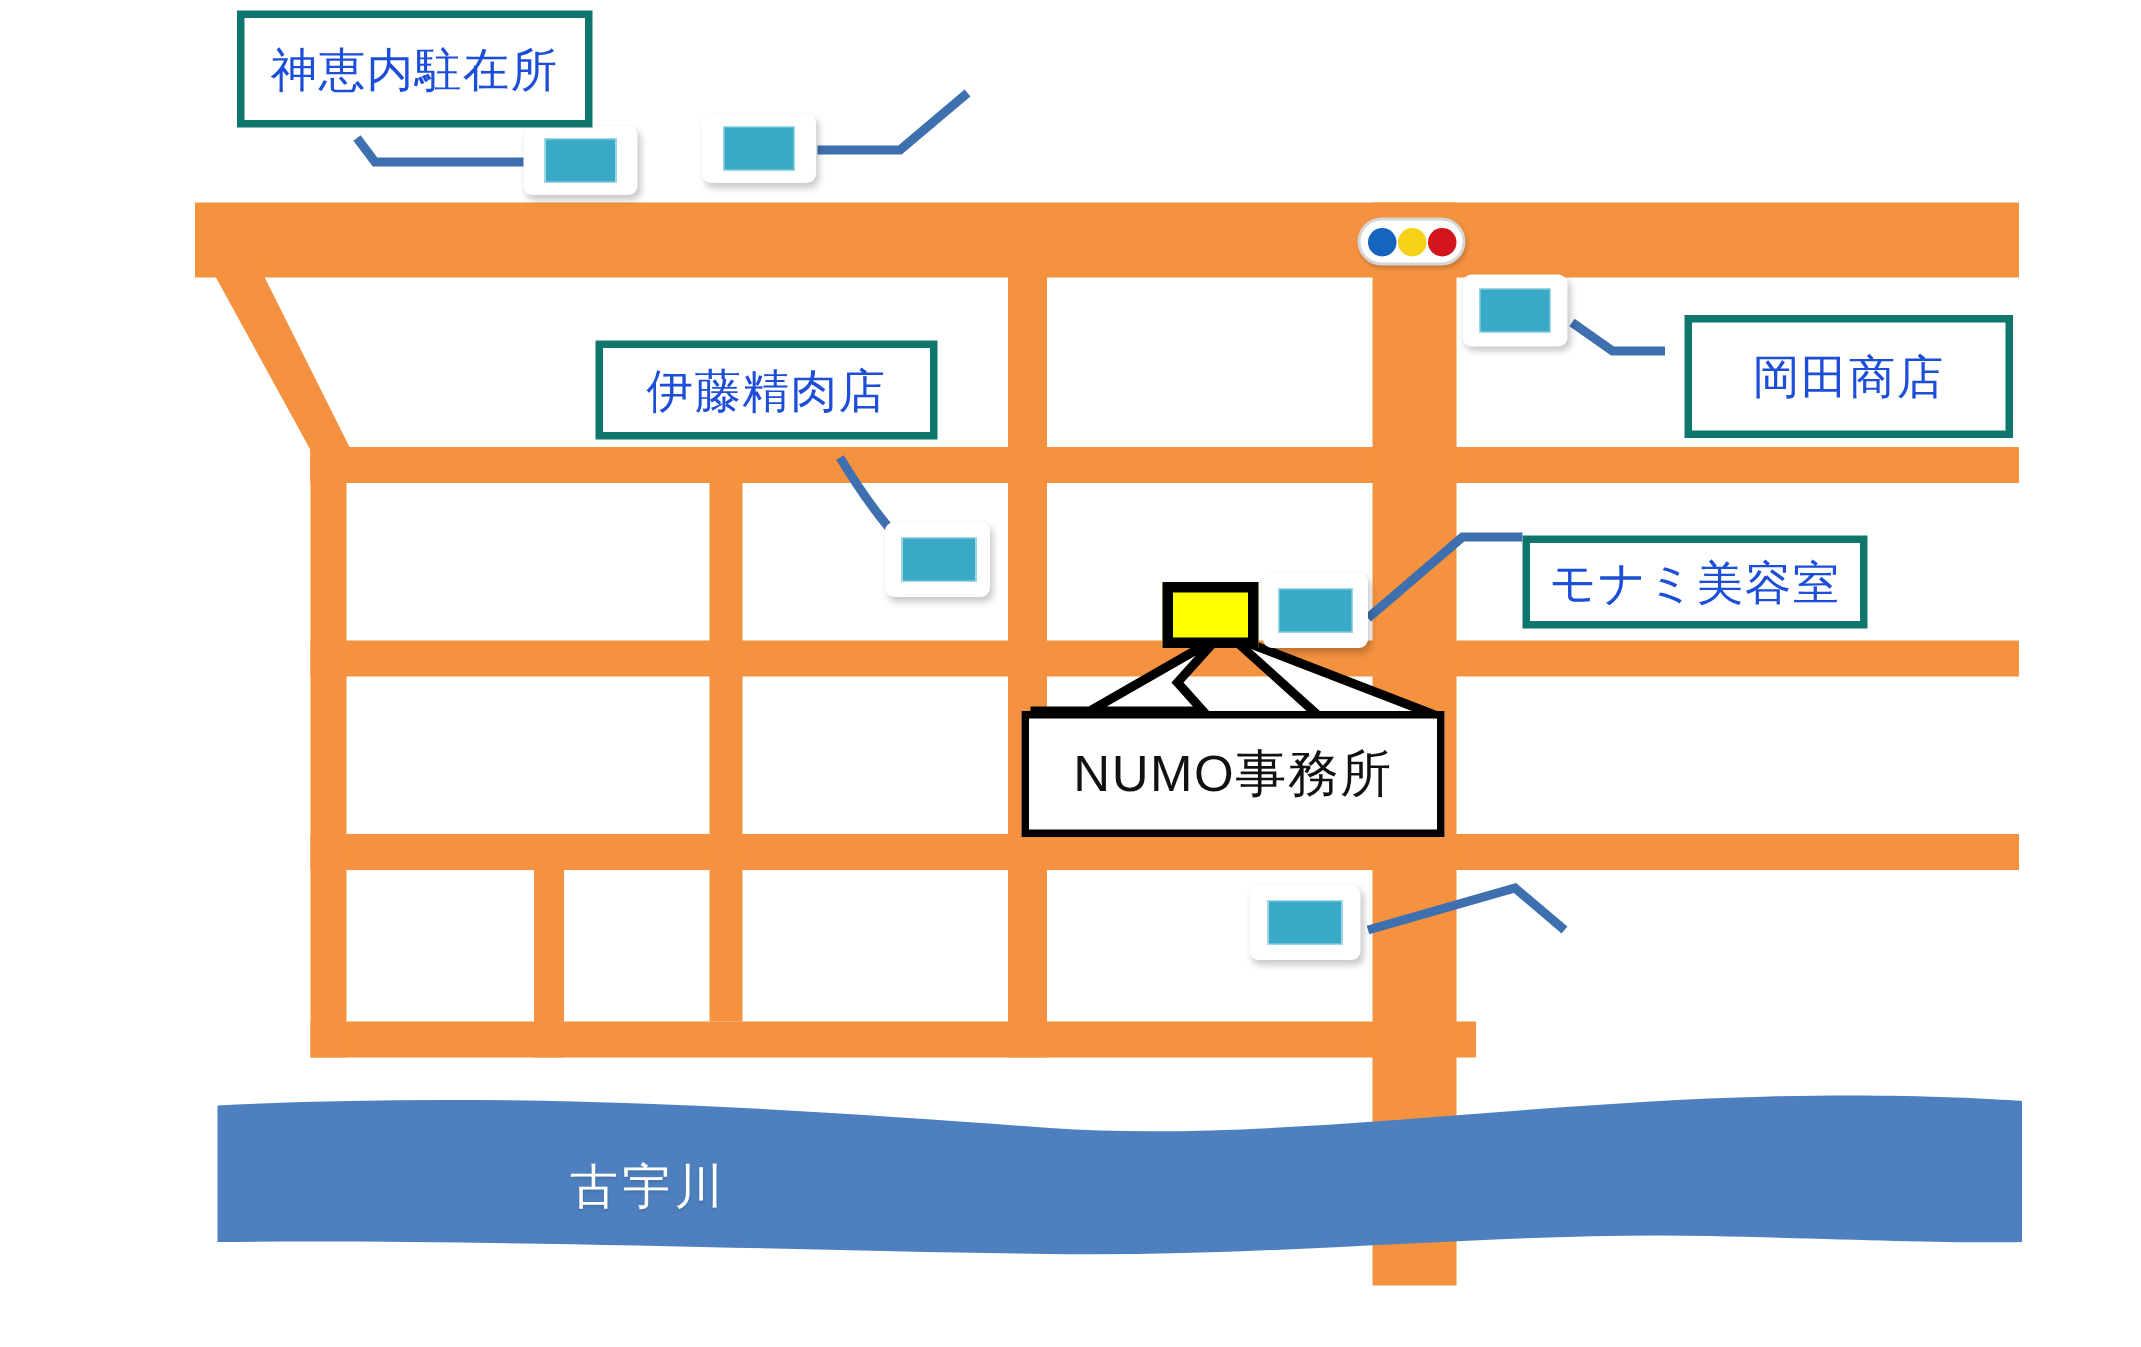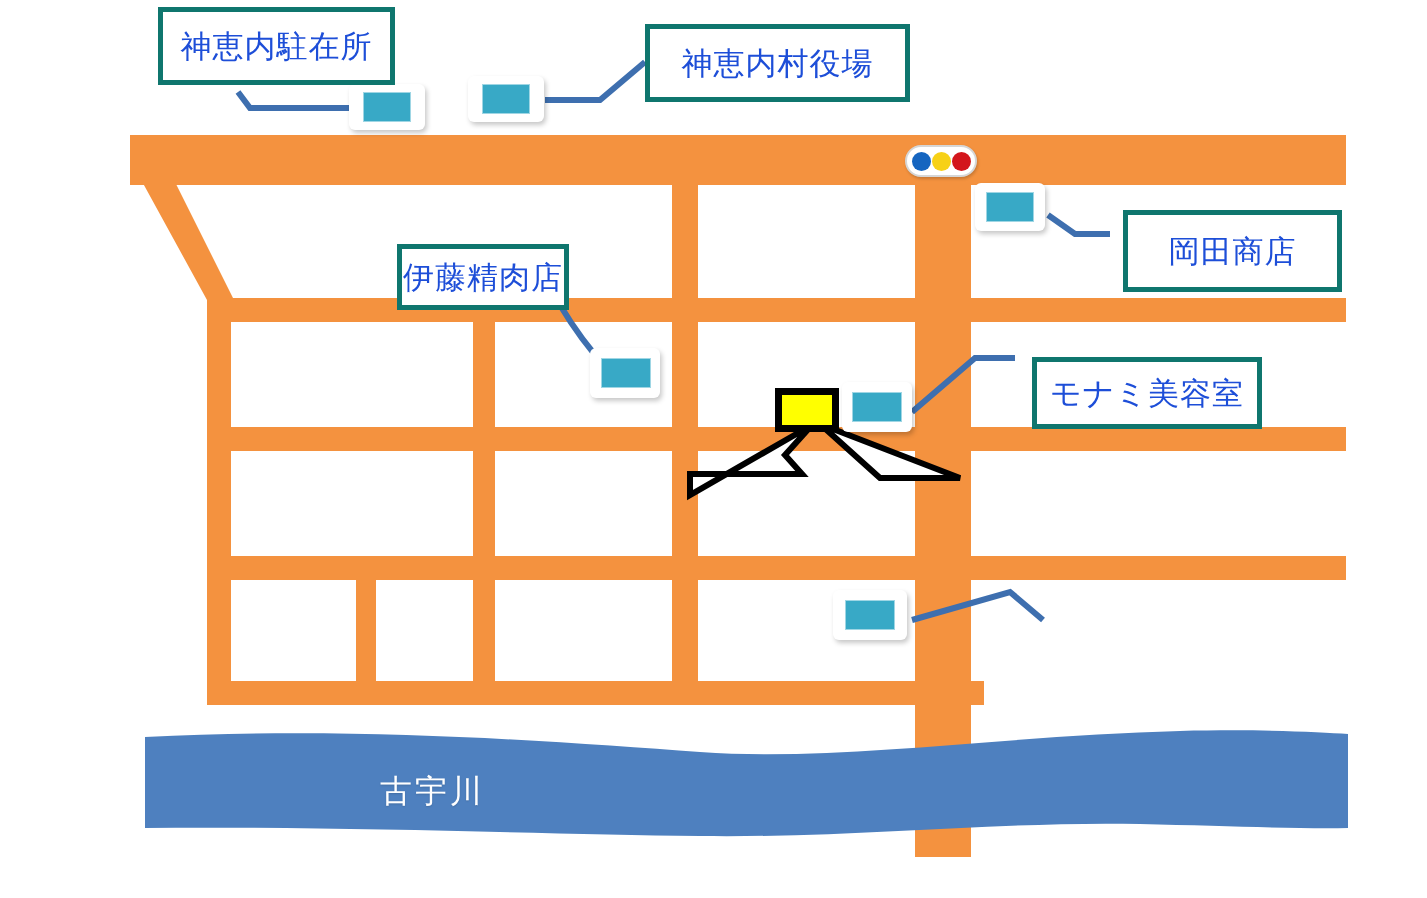--- a/index.html
+++ b/index.html
@@ -180,35 +180,35 @@
   <div class="signal">
     <i style="background:#1565C0;"></i>
     <i style="background:#F7D117;"></i>
     <i style="background:#D3161C;"></i>
   </div>
 
   <div class="lbl" style="left:158px;top:7px;width:237px;height:78px;">
     <span class="lbl-inner">神恵内駐在所</span>
   </div>
 
-  <div class="lbl" style="left:645px;top:24px;width:265px;height:78px;">
-    <span class="lbl-inner">神恵内村役場</span>
-  </div>
-
-  <div class="lbl" style="left:397px;top:244px;width:172px;height:66px;">
+
+  <div class="lbl" style="left:397px;top:227px;width:228px;height:66px;">
     <span class="lbl-inner">伊藤精肉店</span>
   </div>
 
   <div class="lbl" style="left:1113px;top:210px;width:219px;height:82px;margin-left:10px;">
     <span class="lbl-inner">岡田商店</span>
   </div>
 
-  <div class="lbl" style="left:1015px;top:357px;width:230px;height:72px;margin-left:17px;">
+  <div class="lbl" style="left:1015px;top:357px;width:230px;height:62px;">
     <span class="lbl-inner">モナミ美容室</span>
   </div>
 
 
+  <div class="numo-box">
+    <span>NUMO事務所</span>
+  </div>
 
   <div class="river-label">
     <span>古宇川</span>
   </div>
 
 </div>
 
 </body></html>

